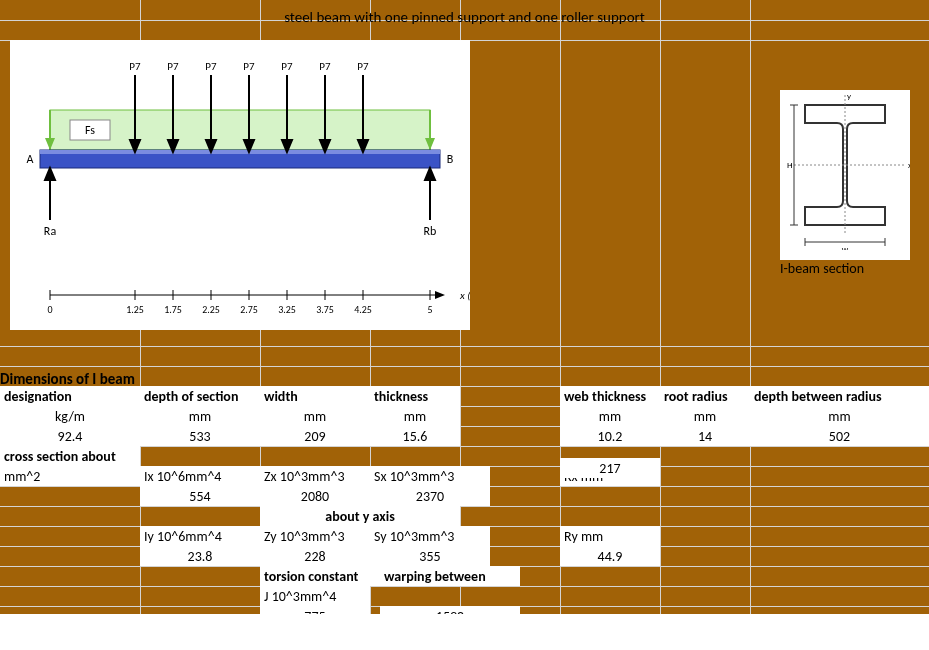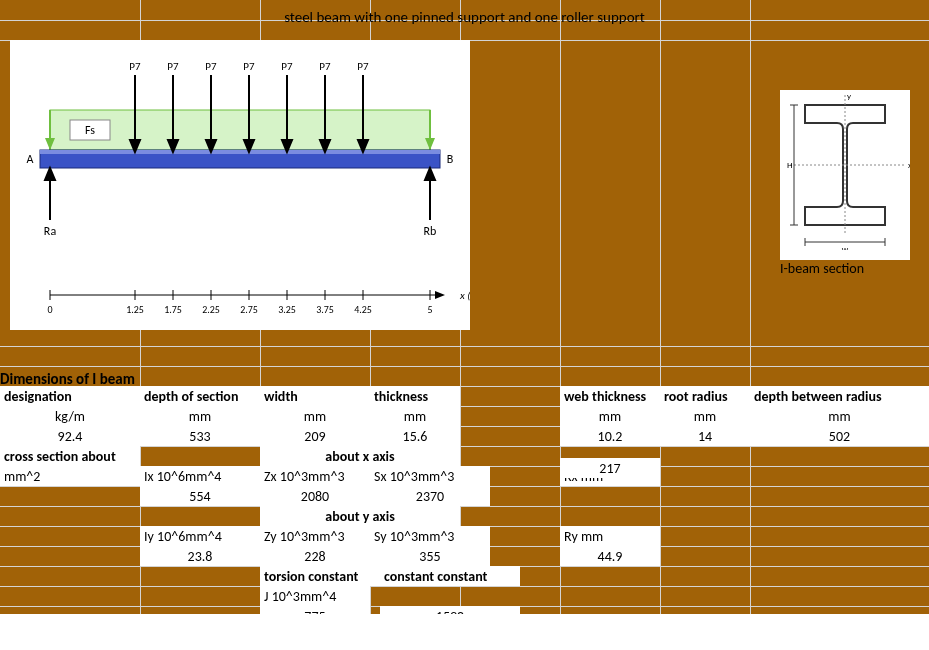--- a/index.html
+++ b/index.html
@@ -223,21 +223,20 @@
 
   <div class="cell center" style="left:0;top:426px;width:140px">92.4</div>
   <div class="cell center" style="left:140px;top:426px;width:120px">533</div>
   <div class="cell center" style="left:260px;top:426px;width:110px">209</div>
   <div class="cell center" style="left:370px;top:426px;width:90px">15.6</div>
   <div class="cell center" style="left:560px;top:426px;width:100px">10.2</div>
   <div class="cell center" style="left:660px;top:426px;width:90px">14</div>
   <div class="cell center" style="left:750px;top:426px;width:179px">502</div>
 
   <div class="cell bold left" style="left:0;top:446px;width:140px">cross section about</div>
-  <div class="cell bold center" style="left:260px;top:446px;width:200px">about x axis</div>
 
   <div class="cell left" style="left:0;top:466px;width:140px">mm^2</div>
   <div class="cell left" style="left:140px;top:466px;width:120px">Ix 10^6mm^4</div>
   <div class="cell left" style="left:260px;top:466px;width:110px">Zx 10^3mm^3</div>
   <div class="cell left" style="left:370px;top:466px;width:120px">Sx  10^3mm^3</div>
   <div class="cell left" style="left:560px;top:466px;width:100px">Rx mm</div>
 
   <div class="cell center" style="left:140px;top:486px;width:120px">554</div>
   <div class="cell center" style="left:260px;top:486px;width:110px">2080</div>
   <div class="cell center" style="left:370px;top:486px;width:120px">2370</div>
@@ -249,20 +248,20 @@
   <div class="cell left" style="left:260px;top:526px;width:110px">Zy 10^3mm^3</div>
   <div class="cell left" style="left:370px;top:526px;width:120px">Sy 10^3mm^3</div>
   <div class="cell left" style="left:560px;top:526px;width:100px">Ry mm</div>
 
   <div class="cell center" style="left:140px;top:546px;width:120px">23.8</div>
   <div class="cell center" style="left:260px;top:546px;width:110px">228</div>
   <div class="cell center" style="left:370px;top:546px;width:120px">355</div>
   <div class="cell center" style="left:560px;top:546px;width:100px">44.9</div>
 
   <div class="cell bold left" style="left:260px;top:566px;width:120px">torsion constant</div>
-  <div class="cell bold left" style="left:380px;top:566px;width:140px">constant constant</div>
+  <div class="cell bold left" style="left:380px;top:566px;width:140px">warping between</div>
 
   <div class="cell left" style="left:260px;top:586px;width:110px">J 10^3mm^4</div>
 
   <div class="cell center" style="left:260px;top:606px;width:110px">775</div>
   <div class="cell center" style="left:380px;top:606px;width:140px">1590</div>
 
 </div>
 
 </body></html>

